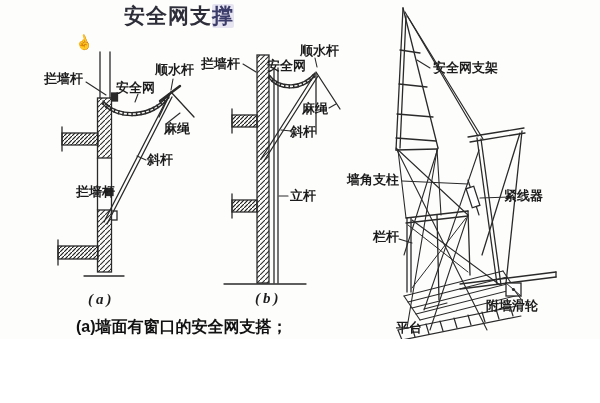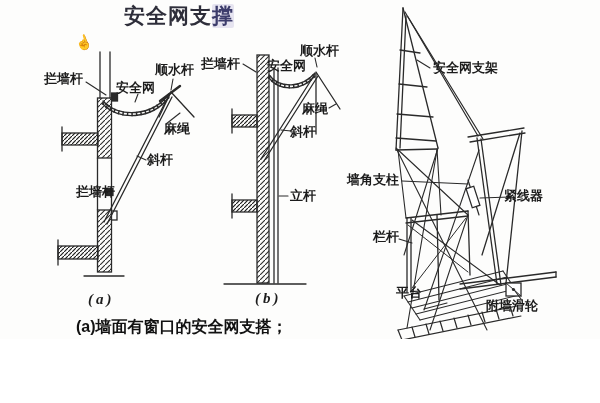--- a/index.html
+++ b/index.html
@@ -33,21 +33,21 @@
   .shub{left:300px;top:44px;}
   .masb{left:302px;top:102px;}
   .xieb{left:290px;top:125px;}
   .ligan{left:290px;top:189px;}
   .tagb{left:255px;top:291px;}
   
   .zhijia{left:433px;top:61px;text-align:right;}
   .qiangjiao{left:347px;top:173px;}
   .jinxianqi{left:504px;top:189px;}
   .langan{left:373px;top:230px;}
-  .pingtai{left:396px;top:286px;}
+  .pingtai{left:396px;top:321px;}
   .hualun{left:486px;top:299px;}
   .baojiao{left:417px;top:345px;font-size:20px;letter-spacing:2px;color:#2b2b2b;
     font-family:"Liberation Serif",serif;}
   
   .cap1{left:28px;top:319px;font-size:16px;color:#111;margin-left:48px;}
   .cap2{left:30px;top:347px;font-size:16px;color:#111;}
   
   .wm1{left:490px;top:355px;font-size:17px;color:#b3b3b3;font-weight:bold;
        transform:rotate(3deg);z-index:1;}
   .wm2{left:445px;top:370px;font-size:16px;color:#8f8f8f;font-weight:bold;

